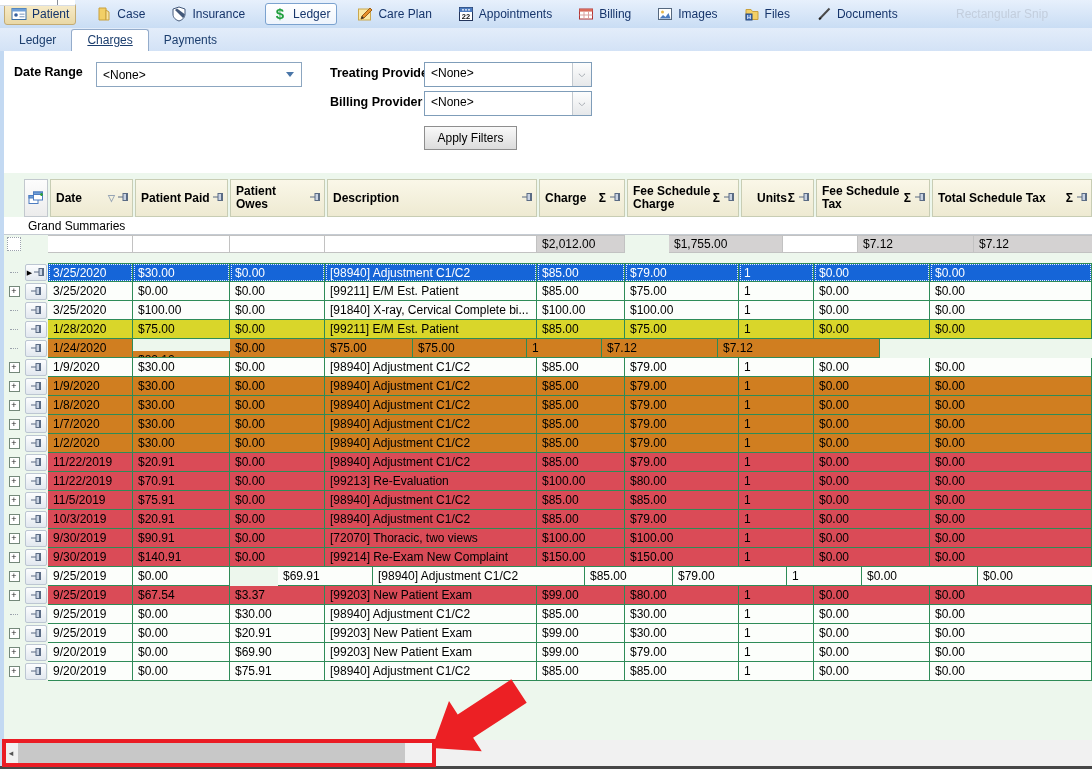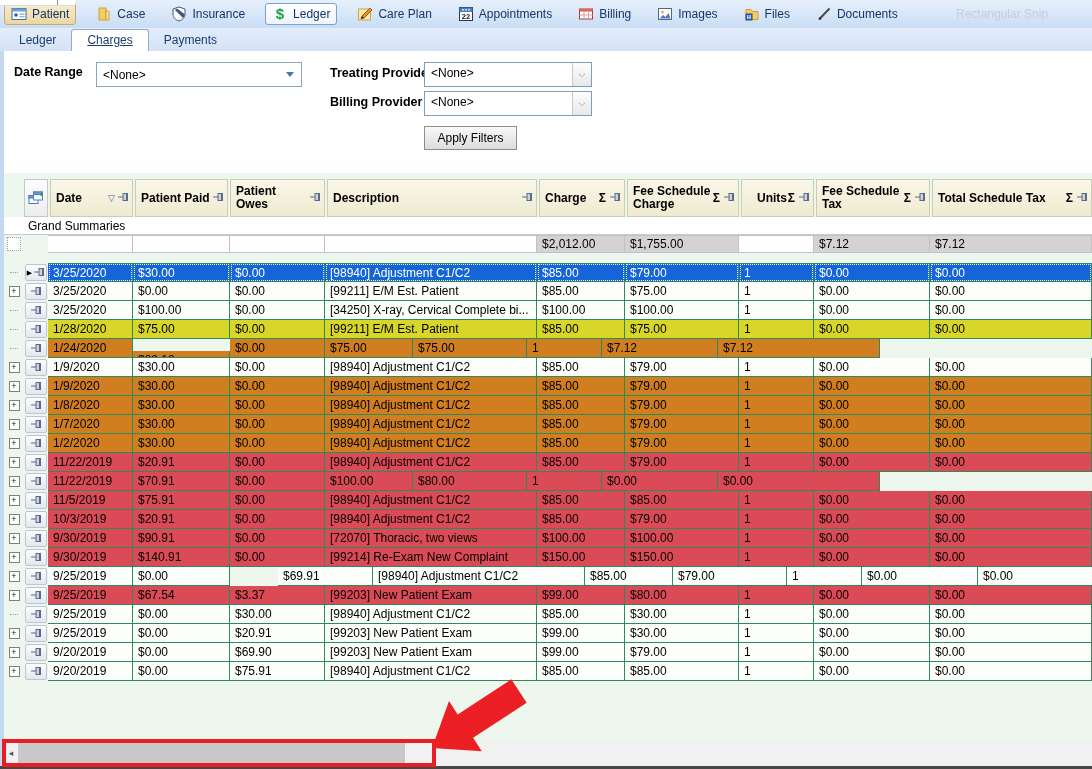--- a/index.html
+++ b/index.html
@@ -320,21 +320,21 @@
   </div>
   <div class="abs" id="summary-row">
     <div id="summary-gutter">
       <span class="dotted-box"></span>
     </div>
   <div class="scell" style="width: 85px;"></div>
       <div class="scell" style="width: 97px;"></div>
       <div class="scell" style="width: 95px;"></div>
       <div class="scell" style="width: 212px;"></div>
       <div class="scell filled" style="width: 88px;">$2,012.00</div>
-      <div class="scell filled" style="width: 114px;">$1,755.00</div>
+      <div class="scell filled" style="width: 114px; margin-left: 44px;">$1,755.00</div>
       <div class="scell" style="width: 75px;"></div>
       <div class="scell filled" style="width: 116px;">$7.12</div>
       <div class="scell filled" style="width: 162px;">$7.12</div>
     </div>
   <div class="abs" id="rows">
       <div class="row first sel">
         <div class="gut">
           <span class="stub"></span>
         </div>
         <div class="pincol">
@@ -395,21 +395,21 @@
                   <rect x="6" y="1.5" width="3.5" height="7"></rect>
                   <line x1="10.5" y1="1" x2="10.5" y2="9"></line>
                   <line x1="1" y1="5" x2="6" y2="5"></line>
                 </g>
               </svg></span>
           </div>
         </div>
         <div class="cell" style="width: 85px; background: rgb(252, 254, 251);">3/25/2020</div>
         <div class="cell" style="width: 97px; background: rgb(252, 254, 251);">$100.00</div>
         <div class="cell" style="width: 95px; background: rgb(252, 254, 251);">$0.00</div>
-        <div class="cell" style="width: 212px; background: rgb(252, 254, 251);">[34250] X-ray, Cervical Complete bi...</div>
+        <div class="cell" style="width: 212px; background: rgb(252, 254, 251);">[91840] X-ray, Cervical Complete bi...</div>
         <div class="cell" style="width: 88px; background: rgb(252, 254, 251);">$100.00</div>
         <div class="cell" style="width: 114px; background: rgb(252, 254, 251);">$100.00</div>
         <div class="cell" style="width: 75px; background: rgb(252, 254, 251);">1</div>
         <div class="cell" style="width: 116px; background: rgb(252, 254, 251);">$0.00</div>
         <div class="cell" style="width: 162px; background: rgb(252, 254, 251);">$0.00</div>
       </div>
       <div class="row">
         <div class="gut">
           <span class="stub"></span>
         </div>
@@ -619,20 +619,21 @@
                   <rect x="6" y="1.5" width="3.5" height="7"></rect>
                   <line x1="10.5" y1="1" x2="10.5" y2="9"></line>
                   <line x1="1" y1="5" x2="6" y2="5"></line>
                 </g>
               </svg></span>
           </div>
         </div>
         <div class="cell" style="width: 85px; background: rgb(218, 75, 87);">11/22/2019</div>
         <div class="cell" style="width: 97px; background: rgb(218, 75, 87);">$70.91</div>
         <div class="cell" style="width: 95px; background: rgb(218, 75, 87);">$0.00</div>
+        <div class="cell" style="width: 212px; background: rgb(218, 75, 87);">[99213] Re-Evaluation</div>
         <div class="cell" style="width: 88px; background: rgb(218, 75, 87);">$100.00</div>
         <div class="cell" style="width: 114px; background: rgb(218, 75, 87);">$80.00</div>
         <div class="cell" style="width: 75px; background: rgb(218, 75, 87);">1</div>
         <div class="cell" style="width: 116px; background: rgb(218, 75, 87);">$0.00</div>
         <div class="cell" style="width: 162px; background: rgb(218, 75, 87);">$0.00</div>
       </div>
       <div class="row">
         <div class="gut">
           <span class="expander">+</span>
         </div>

